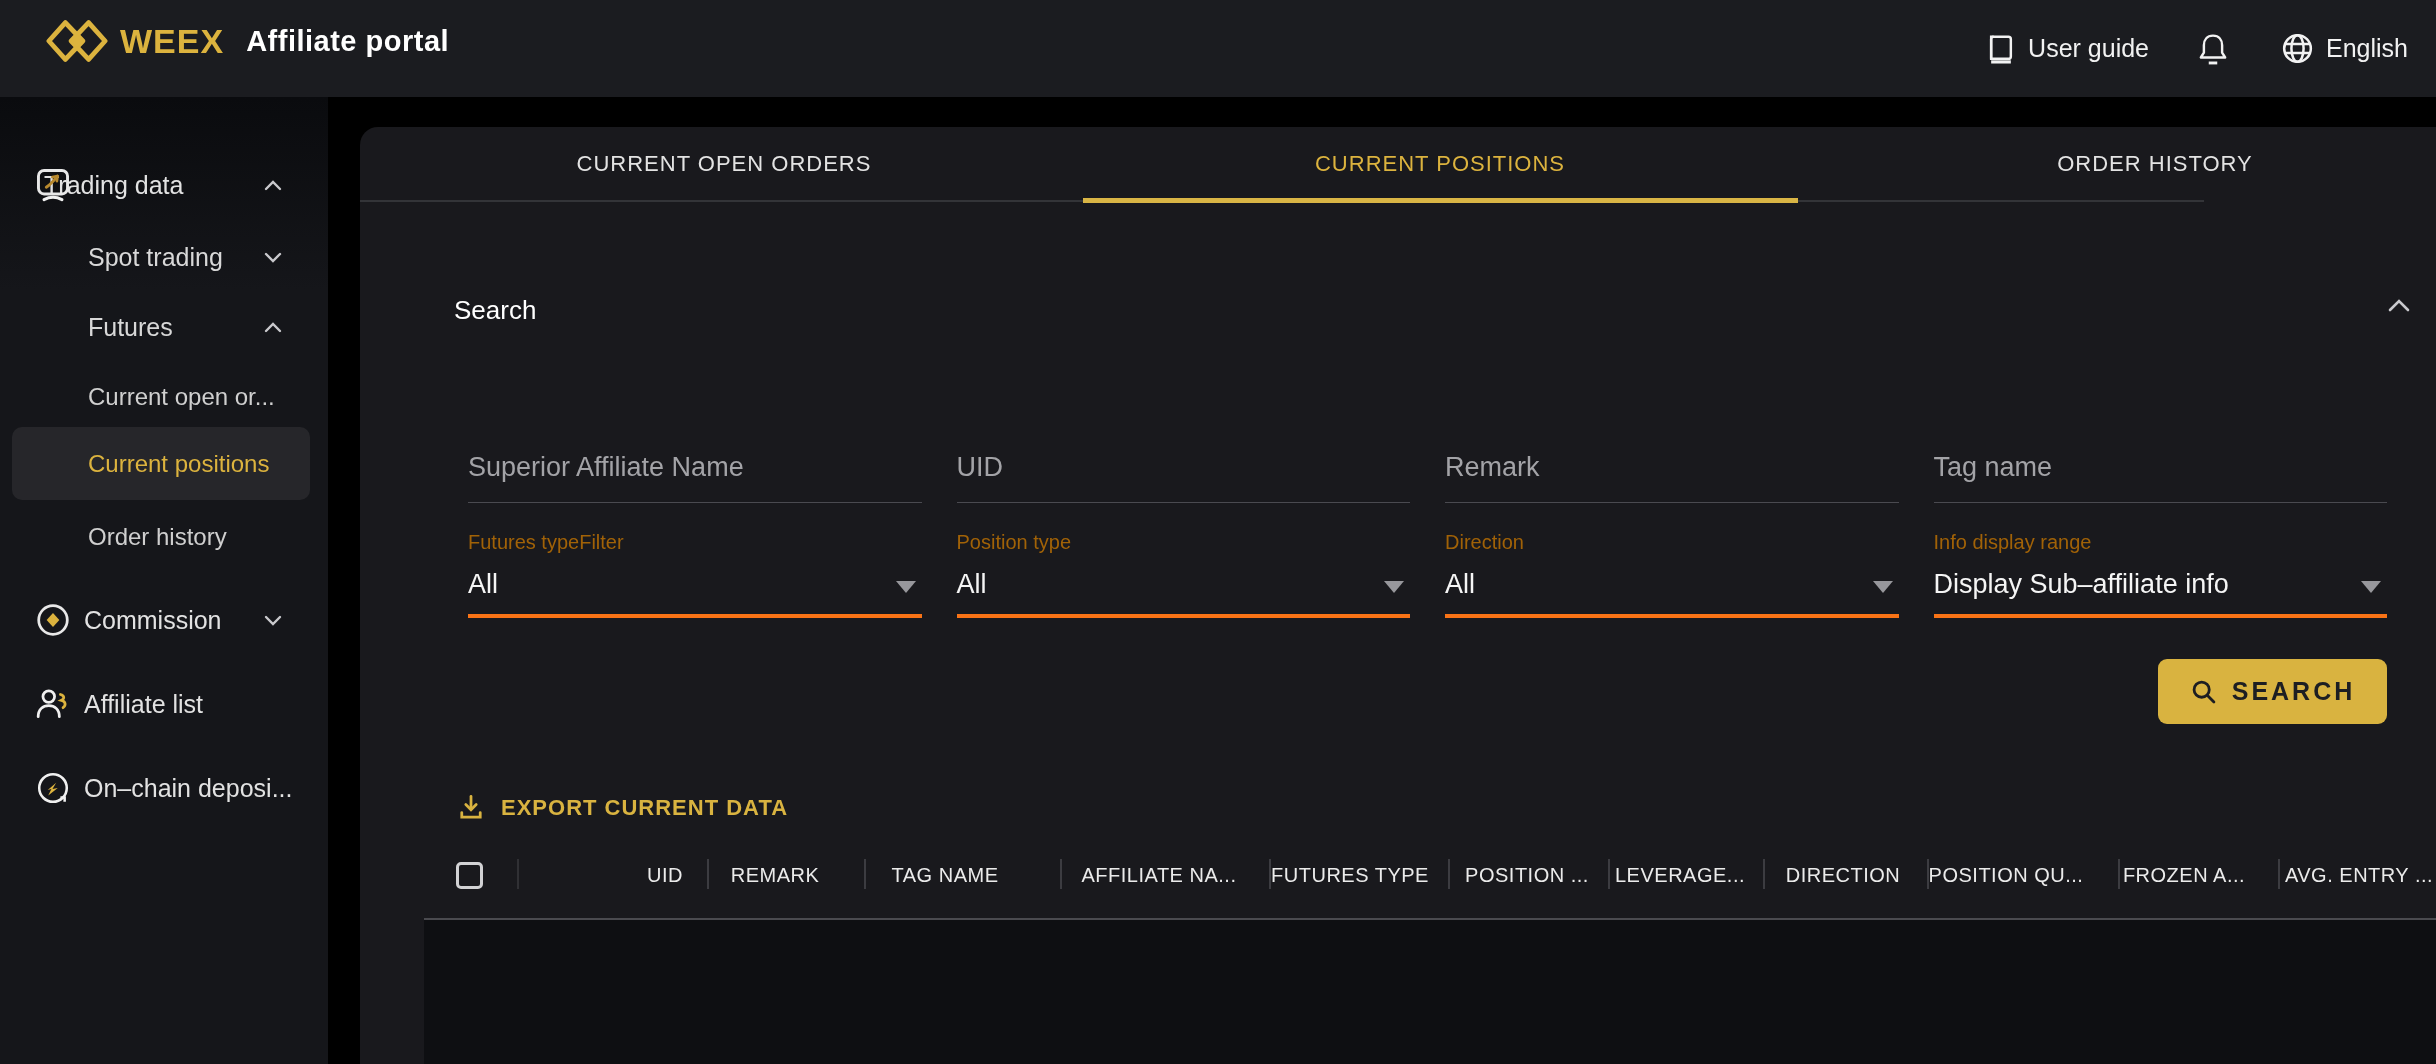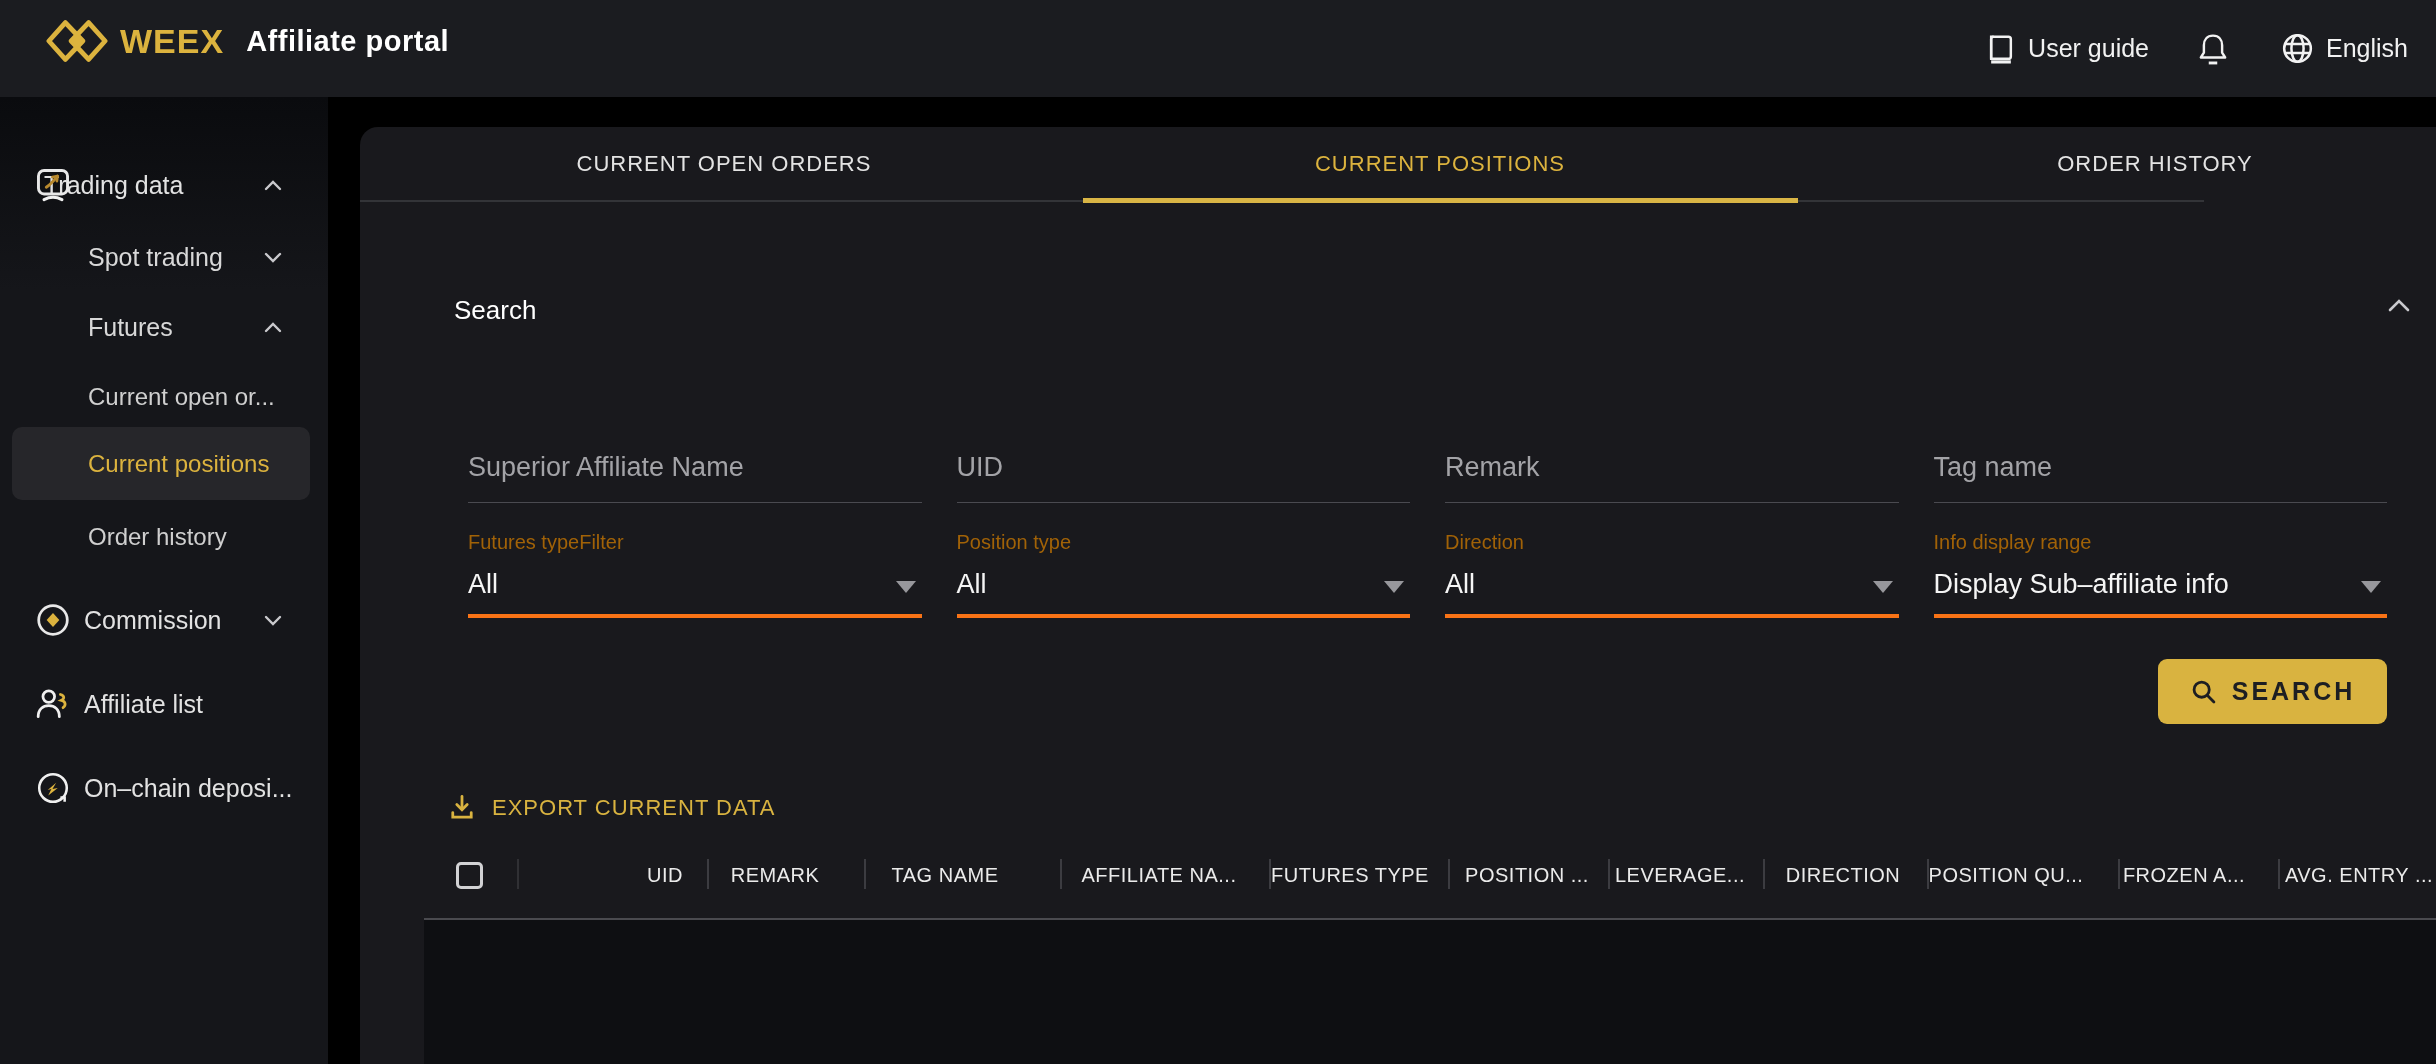--- a/index.html
+++ b/index.html
@@ -63,21 +63,21 @@
               border-left:10px solid transparent; border-right:10px solid transparent;
               border-top:12px solid #97979c; }
 
   .search-btn { position:absolute; left:1798px; top:532px; width:229px; height:65px;
                 background:#d9b340; border:none; border-radius:9px; cursor:pointer;
                 display:flex; align-items:center; justify-content:center;
                 color:#1d1e22; font-size:25px; font-weight:600; letter-spacing:3px;
                 font-family:"Liberation Sans", sans-serif; }
   .search-btn svg { margin-right:14px; }
 
-  .export-row { position:absolute; left:88px; top:666px; display:flex; align-items:center; cursor:pointer; }
+  .export-row { position:absolute; left:97px; top:666px; display:flex; align-items:center; cursor:pointer;font-weight:bold; }
   .export-row .etxt { margin-left:16px; color:#d9b340; font-size:22px; letter-spacing:1px; }
 
   .thead { position:absolute; left:0; top:718px; width:2076px; height:60px; }
   .thcheck { position:absolute; left:96px; top:17px; width:27px; height:27px;
              border:3px solid #d2d2d4; border-radius:5px; background:transparent; cursor:pointer; }
   .col-div { position:absolute; top:14px; width:2px; height:30px; background:#3c3c41; }
   .th { position:absolute; top:0; height:60px; display:flex; align-items:center; transform:translateX(-50%);
         color:#ebebeb; font-size:20px; letter-spacing:0.5px; white-space:nowrap; }
 
   .tbody-line { position:absolute; left:64px; top:791px; width:2012px; height:2px; background:#4a4a4f; }

